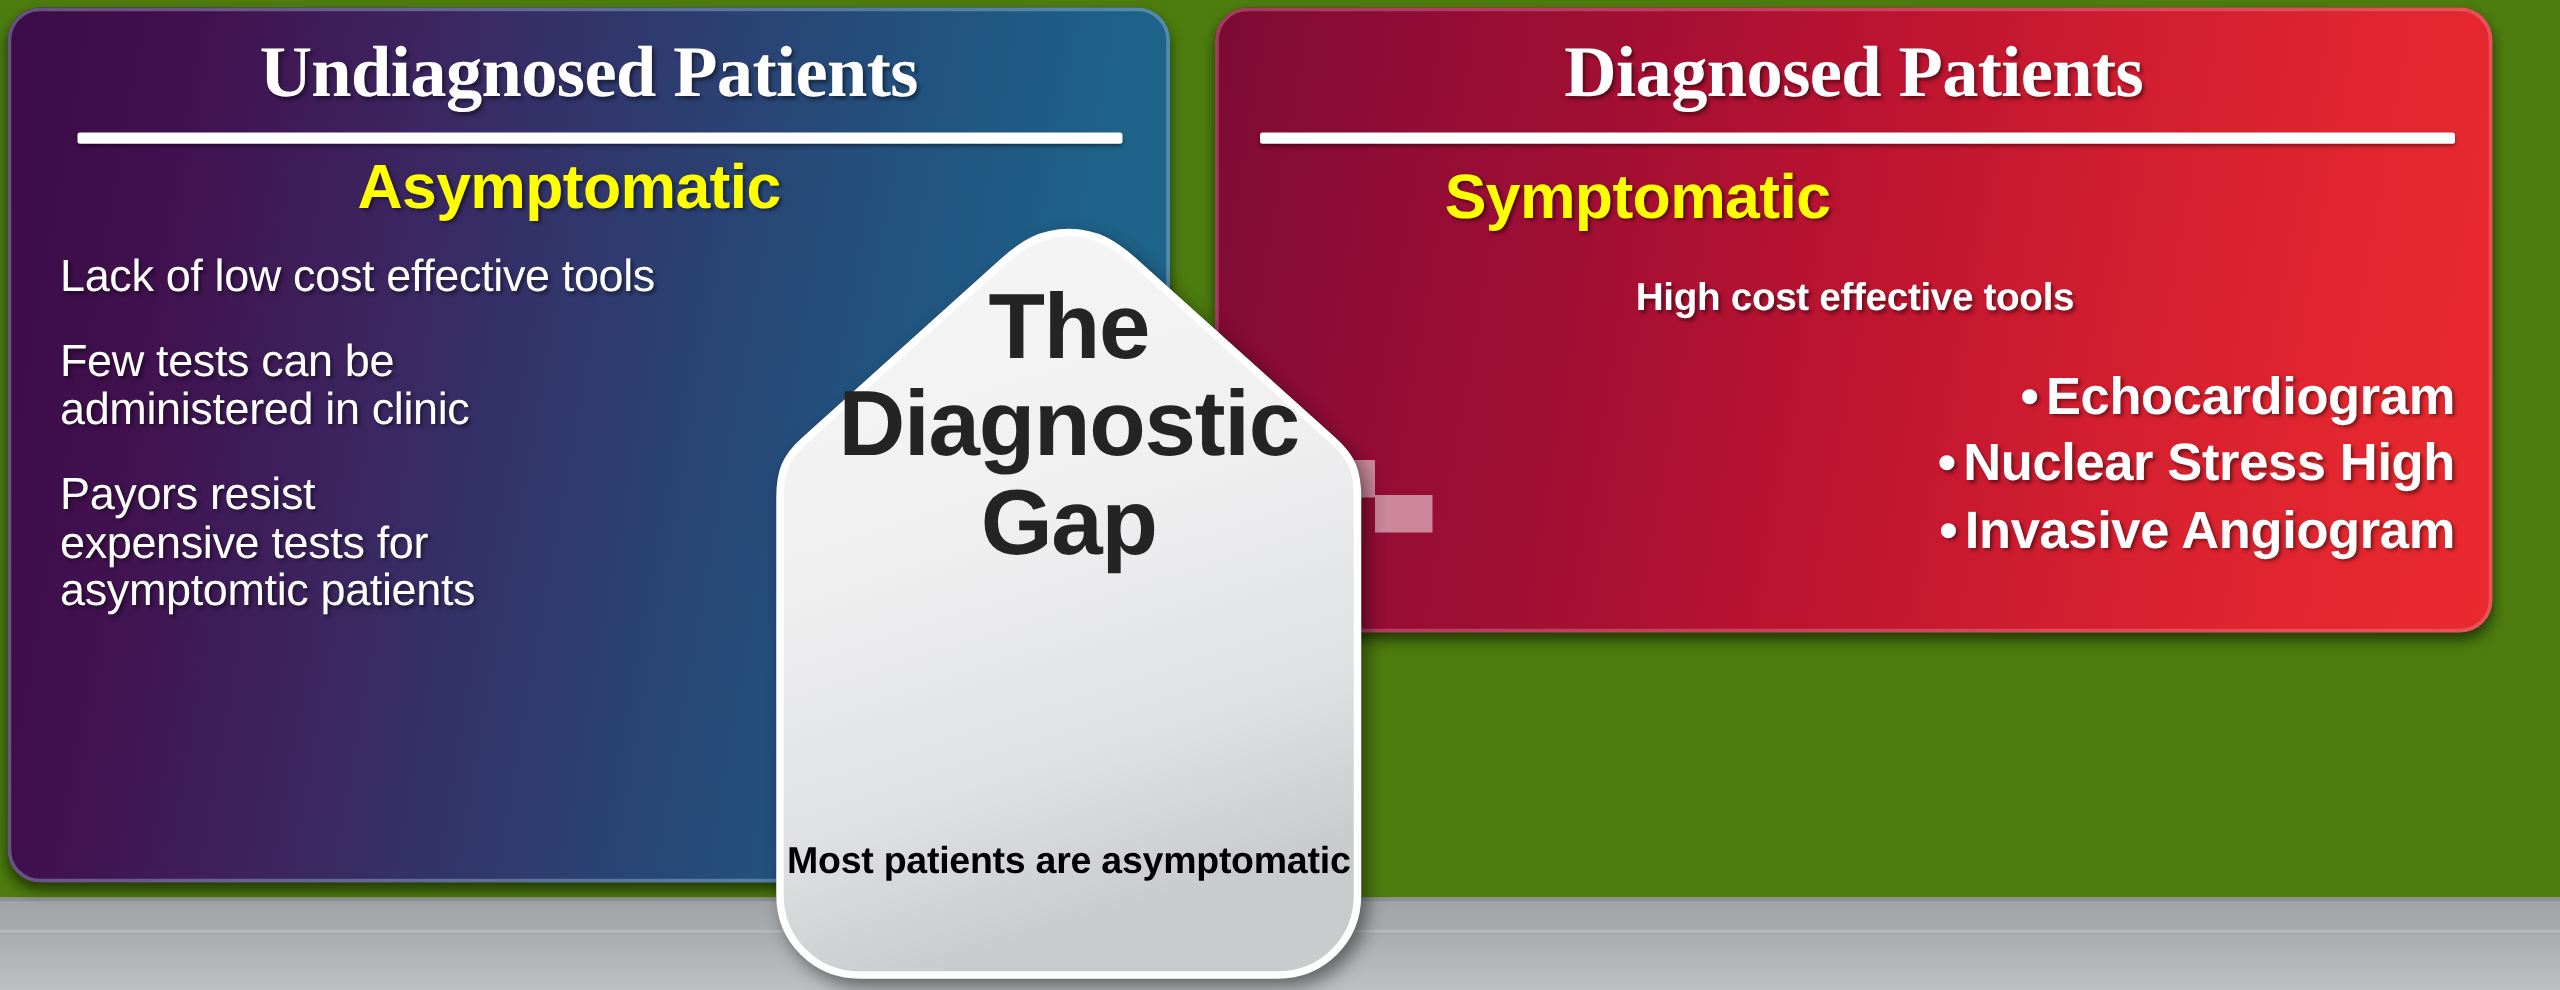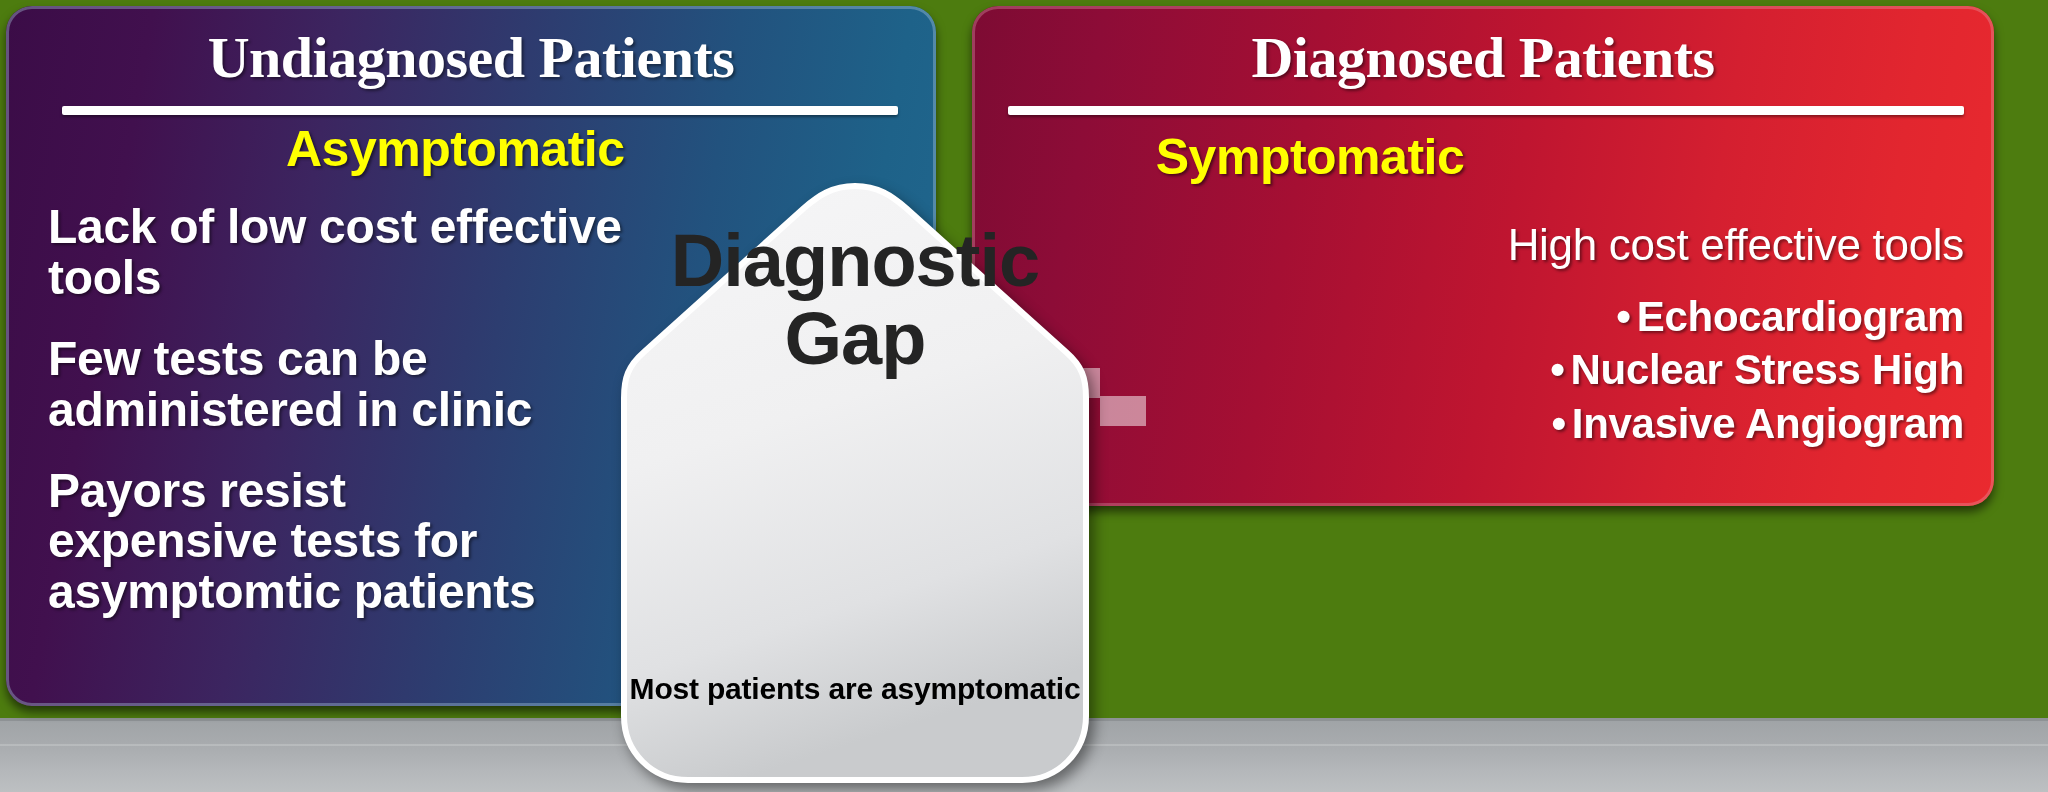--- a/index.html
+++ b/index.html
@@ -116,42 +116,42 @@
   .panel-left .subtitle { left: 280px; top: 114px; }
   .panel-right .subtitle { left: 18px; top: 122px; width: 640px; text-align: center; }
 
   
   .left-body {
     position: absolute;
     left: 42px;
     top: 196px;
     width: 640px;
     color: #ffffff;
-    font-weight: bold;
-    font-size: 48px;
+    font-weight: normal;
+    font-size: 36px;
     font-stretch: condensed;
     line-height: 1.06;
     letter-spacing: -0.3px;
     text-shadow: 2px 2px 3px rgba(0,0,0,0.45);
   }
   .left-body .blk { margin-bottom: 30px; }
   .left-body .blk:last-child { margin-bottom: 0; }
   .left-body .ln { display: block; }
 
   
   .right-lead {
     position: absolute;
     left: 32px;
     top: 214px;
     width: 960px;
-    text-align: right;
+    text-align: center;
     padding-right: 12px;
     color: #ffffff;
-    font-weight: normal;
-    font-size: 44px;
+    font-weight: bold;
+    font-size: 31px;
     font-stretch: condensed;
     letter-spacing: -0.3px;
     text-shadow: 2px 2px 3px rgba(0,0,0,0.45);
   }
   .right-bullets {
     position: absolute;
     left: 32px;
     top: 284px;
     width: 960px;
     padding-right: 14px;
@@ -297,19 +297,20 @@
                L 68 604
                C 32 604 4 576 4 540
                L 4 222
                C 4 202 8 190 24 176
                L 184 32
                C 198 20 212 10 235 10 Z" fill="url(#cgrad)" stroke="#ffffff" stroke-width="6"></path>
     </svg>
   </div>
 
   <div class="center-text">
+    <span class="cl">The</span>
     <span class="cl">Diagnostic</span>
     <span class="cl">Gap</span>
   </div>
 
   <div class="center-caption">Most patients are asymptomatic</div>
 
 </div>
 
 </body></html>

